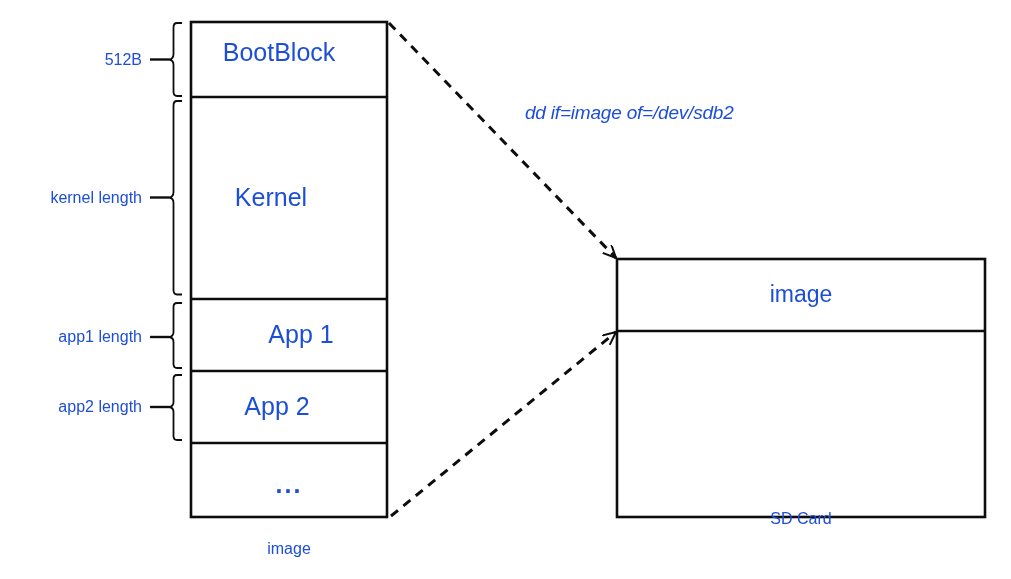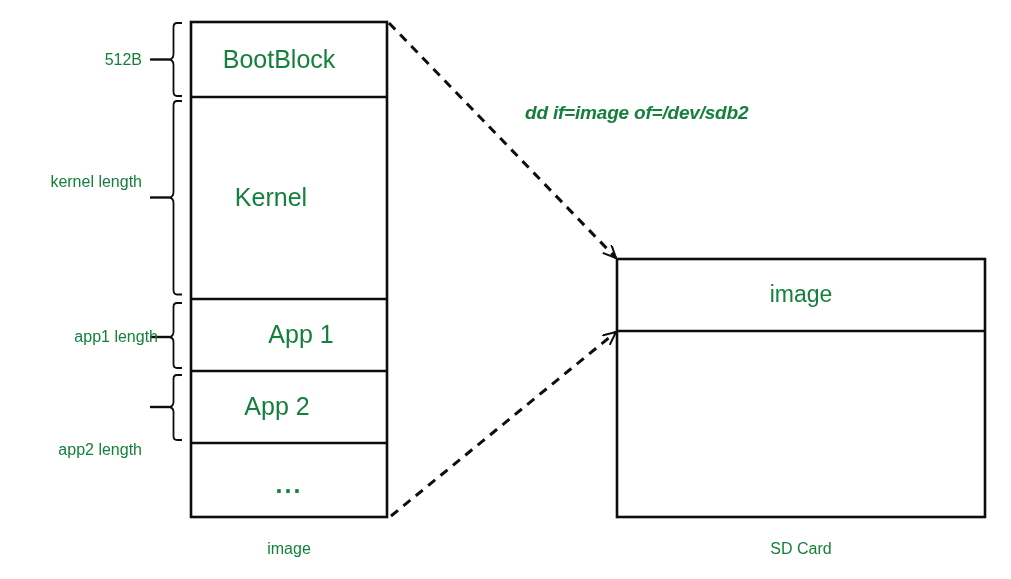--- a/index.html
+++ b/index.html
@@ -20,21 +20,21 @@
     position: absolute;
     left: 0;
     top: 0;
     width: 1011px;
     height: 579px;
     overflow: visible;
   }
   .txt {
     position: absolute;
     white-space: nowrap;
-    color: #15803d;
+    color: #1d4ed8;
     line-height: 1;
   }
   
   .part-label {
     font-size: 25px;
     text-align: center;
   }
   
   .size-label {
     font-size: 16px;
@@ -42,21 +42,21 @@
   }
   
   .caption {
     font-size: 16px;
     text-align: center;
   }
   
   .cmd-label {
     font-size: 19px;
     font-style: italic;
-    font-weight: bold;
+    font-weight: normal;
     letter-spacing: -0.2px;
   }
   
   .sd-label {
     font-size: 23px;
     text-align: center;
   }
   .dots {
     font-size: 25px;
     letter-spacing: 2px;
@@ -113,39 +113,39 @@
 
     <g>
       <rect x="617" y="259" width="368" height="258" fill="#ffffff" stroke="#0d0d0d" stroke-width="2.6"></rect>
       <line x1="617" y1="331" x2="985" y2="331" stroke="#0d0d0d" stroke-width="2.6"></line>
     </g>
 
     <line x1="389" y1="23" x2="616" y2="258" stroke="#0d0d0d" stroke-width="3" stroke-dasharray="9 7" marker-end="url(#arrowOpen)"></line>
     <line x1="391" y1="516" x2="616" y2="332" stroke="#0d0d0d" stroke-width="3" stroke-dasharray="9 7" marker-end="url(#arrowOpen)"></line>
   </svg>
 
-  <div class="txt part-label" style="left:191px; top:47px; width:176px;">BootBlock</div>
+  <div class="txt part-label" style="left:191px; top:40px; width:176px;">BootBlock</div>
 
   <div class="txt part-label" style="left:191px; top:185px; width:160px;">Kernel</div>
 
   <div class="txt part-label" style="left:191px; top:322px; width:220px;">App 1</div>
 
   <div class="txt part-label" style="left:191px; top:394px; width:172px;">App 2</div>
 
   <div class="txt part-label dots" style="left:191px; top:472px; width:196px; text-align:center;">...</div>
 
   <div class="txt size-label" style="left:0px; top:52px; width:142px;">512B</div>
 
-  <div class="txt size-label" style="left:0px; top:174px; width:142px;">kernel length</div>
+  <div class="txt size-label" style="left:0px; top:190px; width:142px;">kernel length</div>
 
-  <div class="txt size-label" style="left:16px; top:329px; width:142px;">app1 length</div>
+  <div class="txt size-label" style="left:0px; top:329px; width:142px;">app1 length</div>
 
-  <div class="txt size-label" style="left:0px; top:399px; width:142px;margin-top:43px;">app2 length</div>
+  <div class="txt size-label" style="left:0px; top:399px; width:142px;">app2 length</div>
 
   <div class="txt caption" style="left:191px; top:541px; width:196px;">image</div>
 
   <div class="txt cmd-label" style="left:525px; top:103px;">dd if=image of=/dev/sdb2</div>
 
   <div class="txt sd-label" style="left:617px; top:283px; width:368px;">image</div>
 
-  <div class="txt caption" style="left:617px; top:541px; width:368px;">SD Card</div>
+  <div class="txt caption" style="left:617px; top:511px; width:368px;">SD Card</div>
 
 </div>
 
 </body></html>

